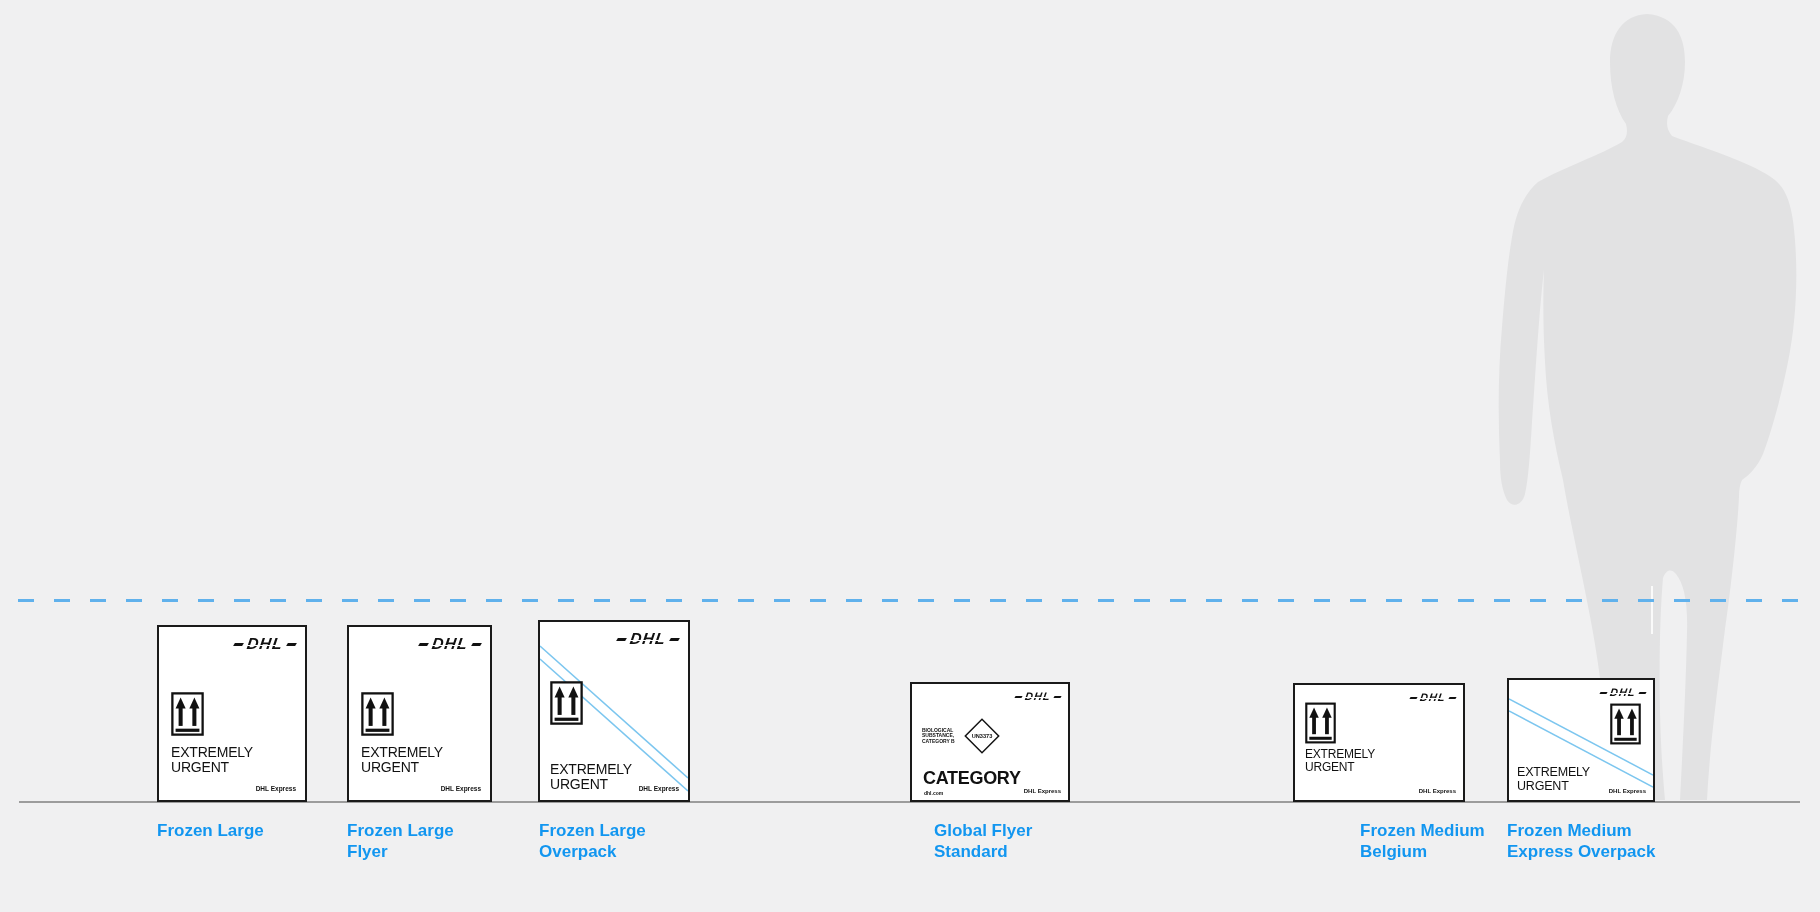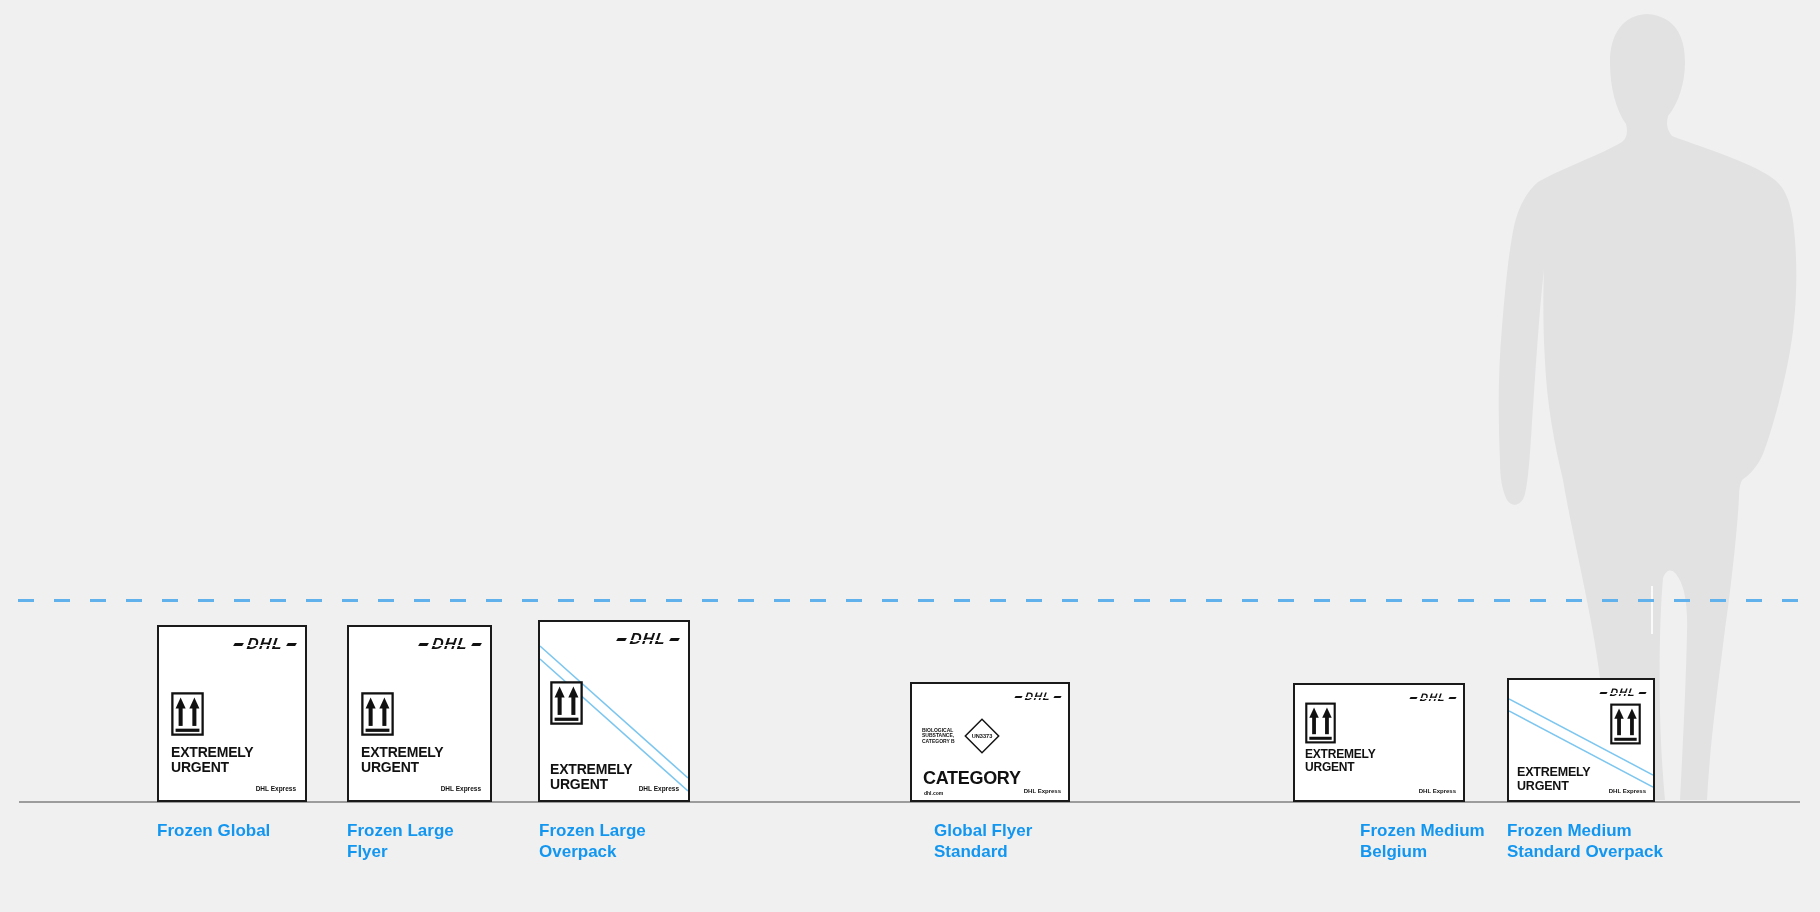--- a/index.html
+++ b/index.html
@@ -40,21 +40,21 @@
   .logo-sm .logo-bar { width:7px; height:2px; }
 
   
   .up-icon { position:absolute; }
   .b0 .up-icon, .b1 .up-icon { left:12px; top:64px; width:33px; height:46px; }
   .b2 .up-icon { left:10px; top:58px; width:33px; height:46px; }
   .b4 .up-icon { left:10px; top:16px; width:31px; height:44px; }
   .b5 .up-icon { right:12px; top:22px; width:31px; height:44px; }
 
   
-  .urgent { position:absolute; font-weight:bold; color:#111; letter-spacing:-0.2px; }
+  .urgent { position:absolute; font-weight:normal; color:#111; letter-spacing:-0.2px; }
   .b0 .urgent, .b1 .urgent { left:12px; top:118px; width:100px; font-size:14px; line-height:15px; }
   .b2 .urgent { left:10px; bottom:8px; width:100px; font-size:14px; line-height:15px; }
   .b4 .urgent { left:10px; top:63px; width:95px; font-size:12px; line-height:13px; }
   .b5 .urgent { left:8px; bottom:7px; width:95px; font-size:12.5px; line-height:13.5px; }
 
   .express { position:absolute; font-weight:bold; color:#111; }
   .express-lg { right:9px; bottom:8px; font-size:6.5px; }
   .express-sm { right:7px; bottom:6px; font-size:6px; }
 
   
@@ -215,20 +215,20 @@
       <polygon points="5,18 16,18 10.5,6" fill="#111"></polygon>
         <rect x="8.3" y="17" width="4.4" height="20" fill="#111"></rect>
       <polygon points="20,18 31,18 25.5,6" fill="#111"></polygon>
         <rect x="23.3" y="17" width="4.4" height="20" fill="#111"></rect>
       <rect x="5" y="40" width="26" height="3.5" fill="#111"></rect>
     </svg>
     <div class="urgent">EXTREMELY URGENT</div>
     <div class="express express-sm">DHL Express</div>
   </div>
 
-  <div class="caption c0">Frozen Global</div>
+  <div class="caption c0">Frozen Large</div>
   <div class="caption c1">Frozen Large Flyer</div>
   <div class="caption c2">Frozen Large Overpack</div>
   <div class="caption c3">Global Flyer Standard</div>
   <div class="caption c4">Frozen Medium Belgium</div>
-  <div class="caption c5">Frozen Medium Standard Overpack</div>
+  <div class="caption c5">Frozen Medium Express Overpack</div>
 
 </div>
 
 </body></html>

